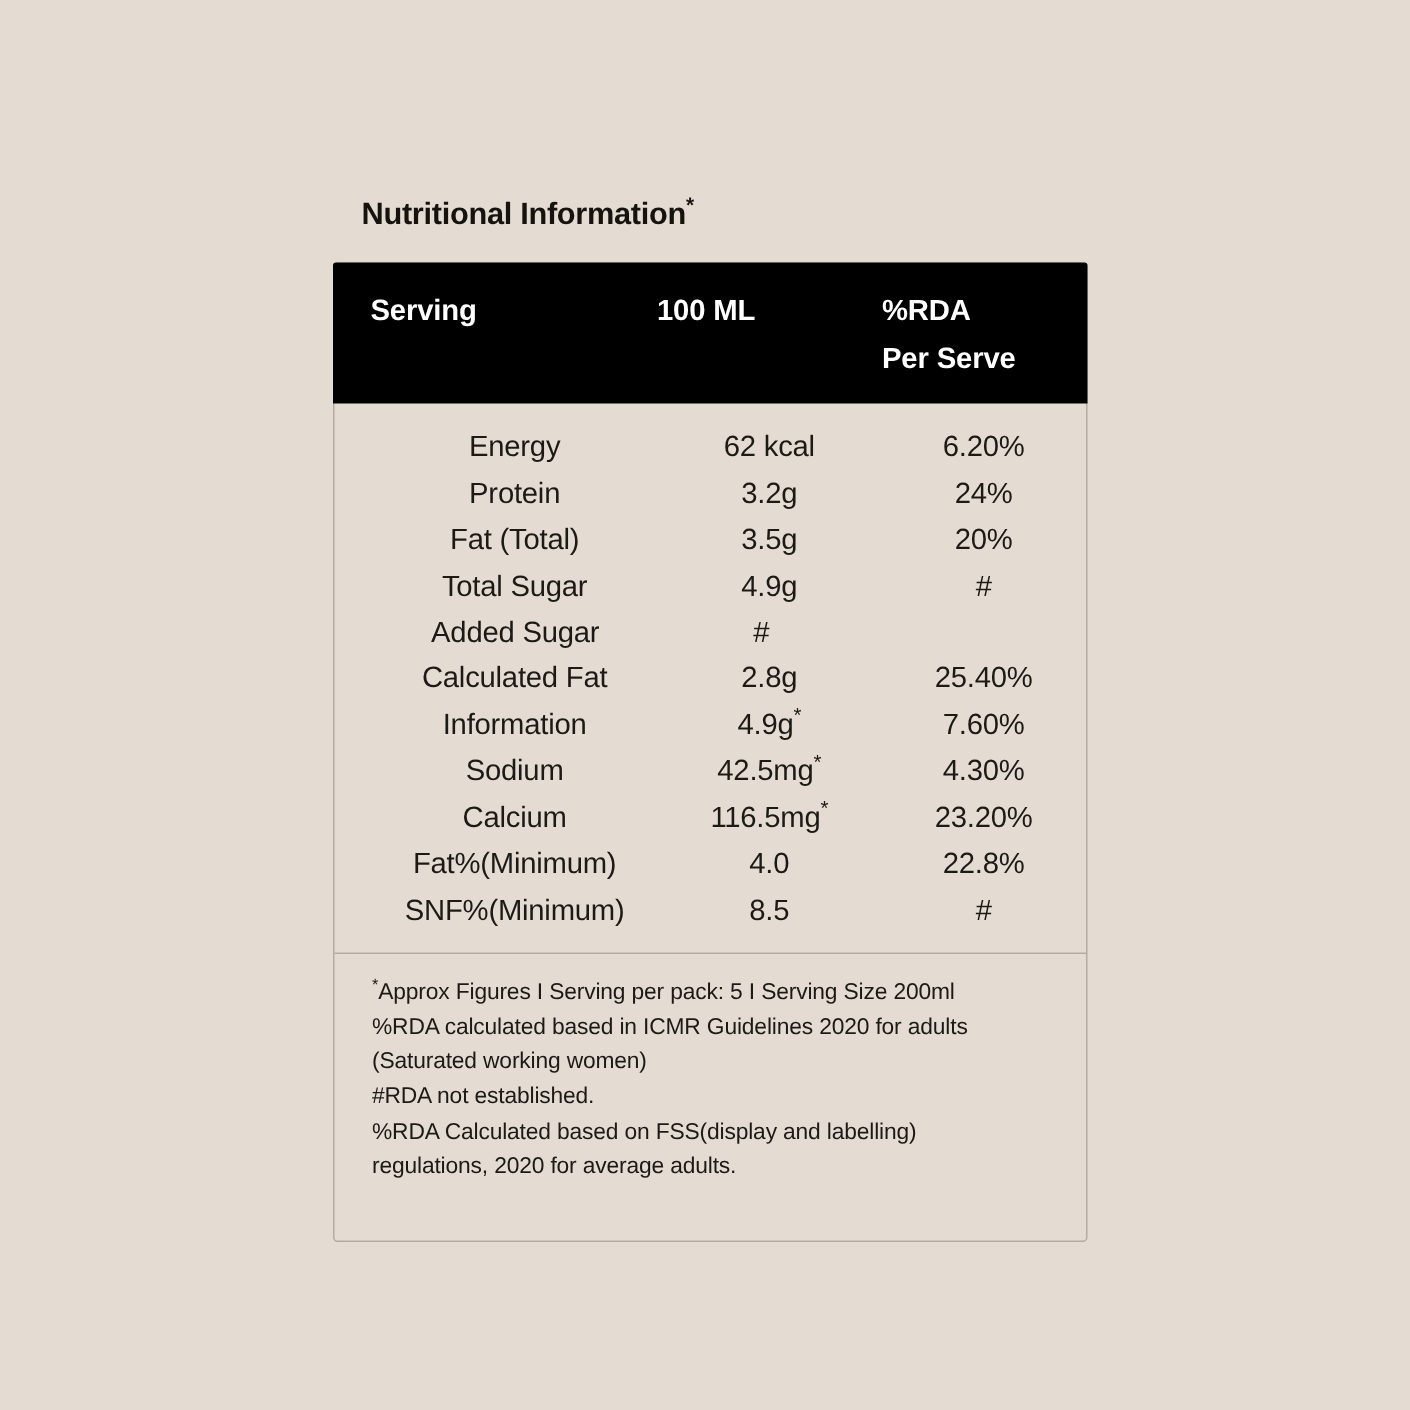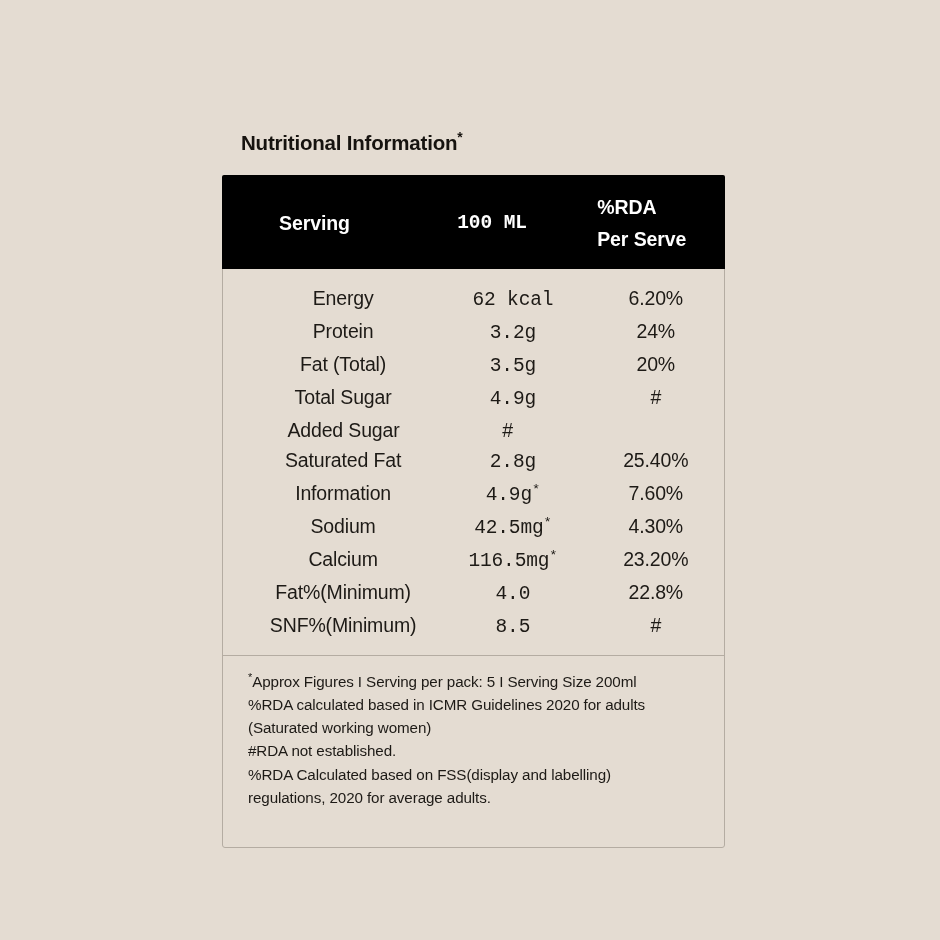--- a/index.html
+++ b/index.html
@@ -54,33 +54,32 @@
 
   
   .thead {
     background: #000000;
     border-radius: 2px 2px 0 0;
     padding: 16px 0 14px 0;
     margin: -1px -1px 0 -1px;
   }
   .thead .row {
     display: flex;
-    align-items: center;
-    padding-left: 32px;
+    align-items: flex-start;
   }
   .th {
     color: #ffffff;
     font-size: 19.5px;
     font-weight: bold;
     letter-spacing: -0.1px;
     line-height: 1.65;
     white-space: pre;
   }
   .col1 { width: 216px; padding-left: 25px; box-sizing: border-box; }
-  .col2 { width: 150px; box-sizing: border-box; font-family: Liberation Mono, monospace; }
+  .col2 { width: 150px; box-sizing: border-box; }
   .col3 { width: 137px; box-sizing: border-box; }
 
   
   .tbody {
     padding: 14px 0 12px 0;
     text-align: center;
   }
   .trow {
     display: flex;
     align-items: baseline;
@@ -160,21 +159,21 @@
           <div class="trow">
             <div class="td col1">Total Sugar</div>
             <div class="td col2">4.9g</div>
             <div class="td col3">#</div>
           </div>
           <div class="trow">
             <div class="td col1">Added Sugar</div>
             <div class="td col3">#</div>
           </div>
           <div class="trow">
-            <div class="td col1">Saturated Fat</div>
+            <div class="td col1">Calculated Fat</div>
             <div class="td col2">2.8g</div>
             <div class="td col3">25.40%</div>
           </div>
           <div class="trow">
             <div class="td col1">Information</div>
             <div class="td col2">4.9g<span class="sup">*</span></div>
             <div class="td col3">7.60%</div>
           </div>
           <div class="trow">
             <div class="td col1">Sodium</div>

